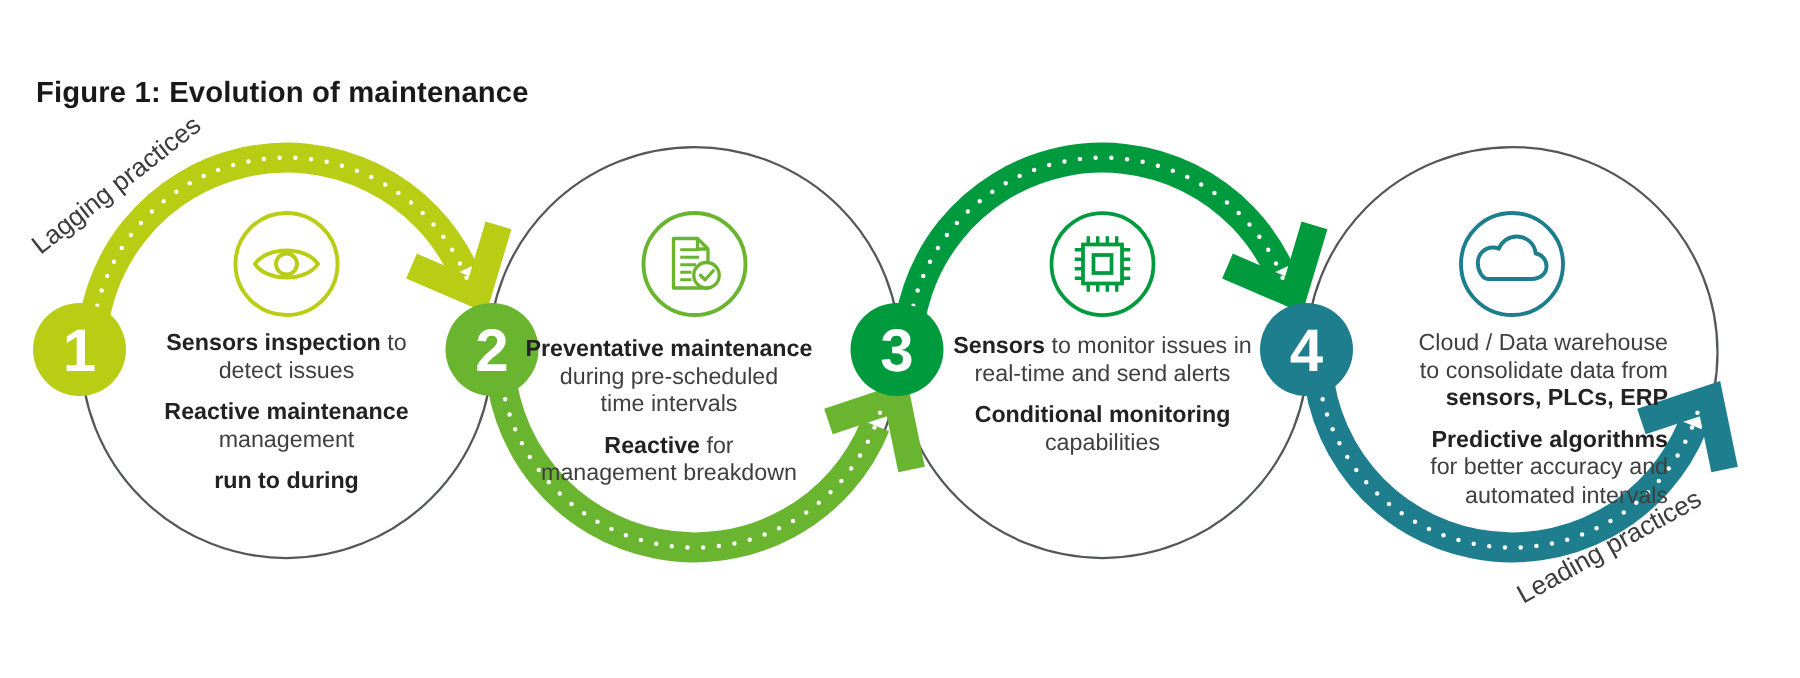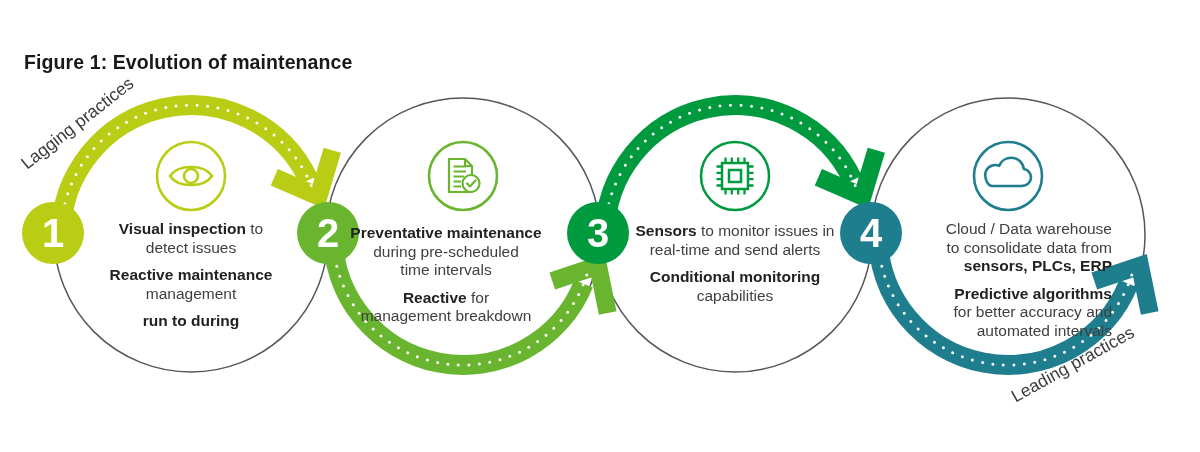--- a/index.html
+++ b/index.html
@@ -100,21 +100,21 @@
     </g>
 
     <g transform="translate(1008,176)" fill="none" stroke-width="2.6" stroke-linejoin="round" stroke-linecap="round" stroke="#1e7e8e">
       <circle r="34"></circle>
       <path d="M -16 10 L 13 10 C 19.5 10 23 5.8 23 1.5 C 23 -2.8 20 -6.4 15.8 -7 C 15.2 -13.5 9.8 -18.3 3.2 -18.3 C -2.2 -18.3 -6.9 -15 -8.8 -10.2 C -10 -10.7 -11.3 -11 -12.7 -11 C -18.3 -11 -22.8 -6.5 -22.8 -0.9 C -22.8 4.7 -19.5 10 -16 10 Z"></path>
     </g>
   </svg>
 
   <div class="stage-text" style="left:71px;top:220px;">
       <div class="para">
-        <div class="line"><span class="b">Visual inspection</span><span> to</span></div>
+        <div class="line"><span class="b">Sensors inspection</span><span> to</span></div>
         <div class="line"><span>detect issues</span></div>
       </div>
       <div class="para">
         <div class="line"><span class="b">Reactive maintenance</span></div>
         <div class="line"><span>management</span></div>
       </div>
       <div class="para">
         <div class="line"><span class="b">run to during</span></div>
       </div>
     </div>

